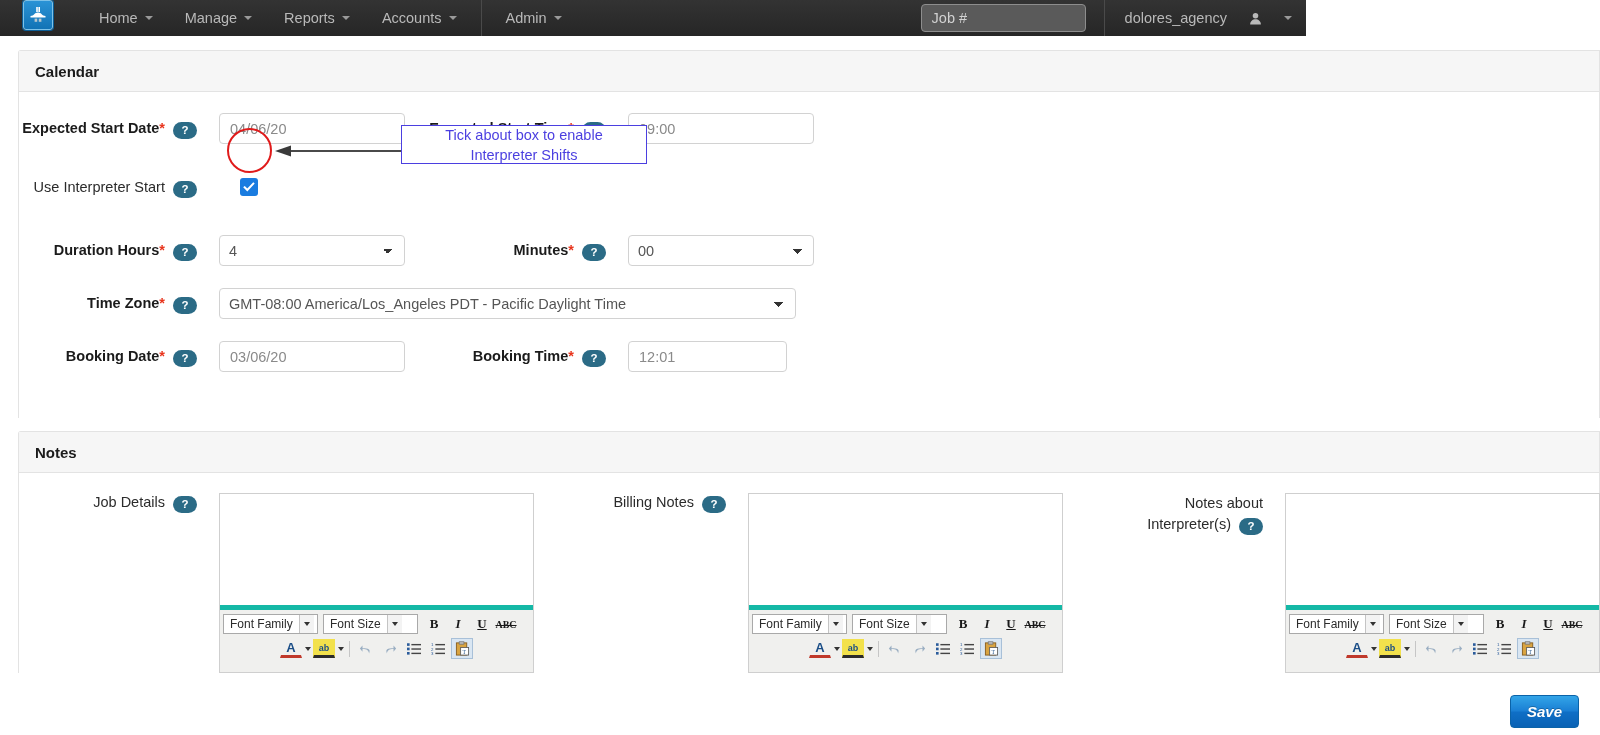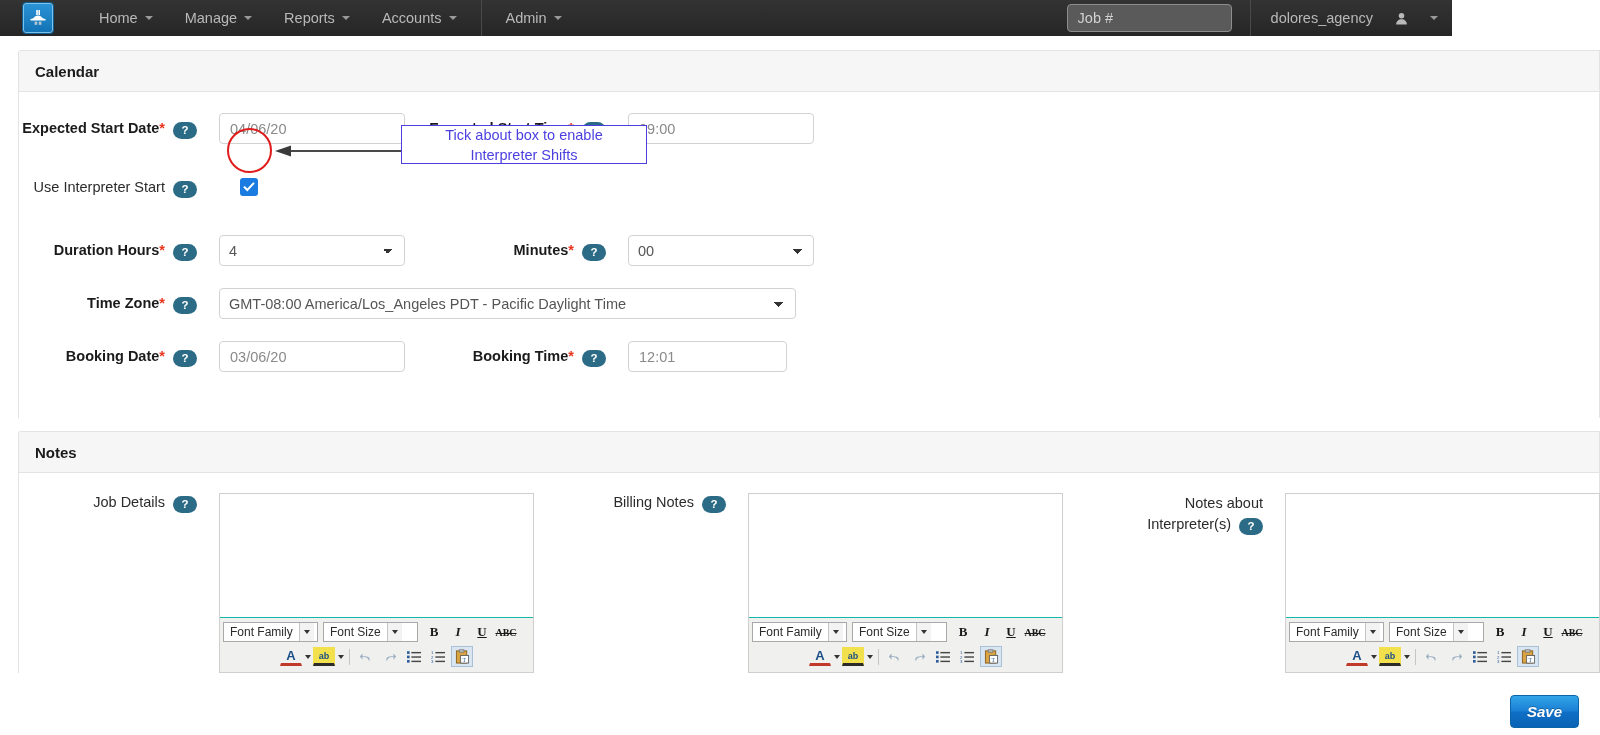--- a/index.html
+++ b/index.html
@@ -11,22 +11,21 @@
     font-family: "Liberation Sans", sans-serif;
   }
 
   
   .navbar {
     position: relative;
     height: 36px;
     background: #2b2b2b;
     background: linear-gradient(to bottom, #333333 0%, #262626 100%);
     display: flex;
-    align-items: center;
-    width: 1452px;
+    width: 1306px;
   }
   .brand-logo {
     width: 30px; height: 30px;
     margin-left: 23px;
     border-radius: 3px;
     background: linear-gradient(to bottom, #2a93d6 0%, #1273b5 100%);
     border: 1px solid #7ec2e8;
     box-shadow: 0 0 0 1px #0d5e96;
     display: flex; align-items: center; justify-content: center;
     flex: none;
@@ -214,22 +213,22 @@
     background: #fff;
     display: flex;
     flex-direction: column;
   }
   .rte-body {
     flex: 1;
     background: #ffffff;
   }
   .rte-toolbar {
     background: #f0f0ee;
-    border-top: 1px solid #14b8a6;
-    padding: 2px 3px 3px 3px;
+    border-top: 5px solid #14b8a6;
+    padding: 2px 3px 11px 3px;
   }
   .tb-row {
     display: flex;
     align-items: center;
     height: 24px;
     gap: 2px;
   }
   .tb-row.row2 { justify-content: center; height: 25px; }
   .tb-combo {
     display: flex;

